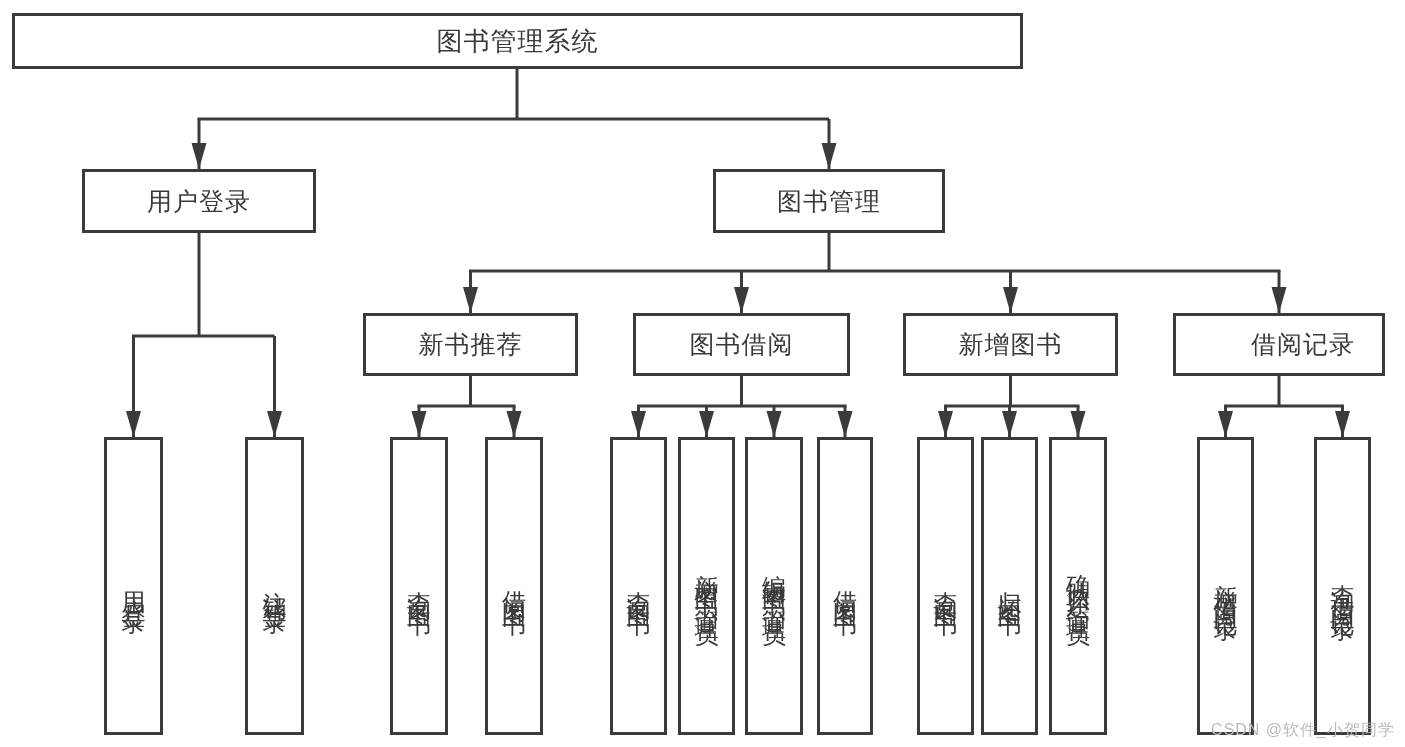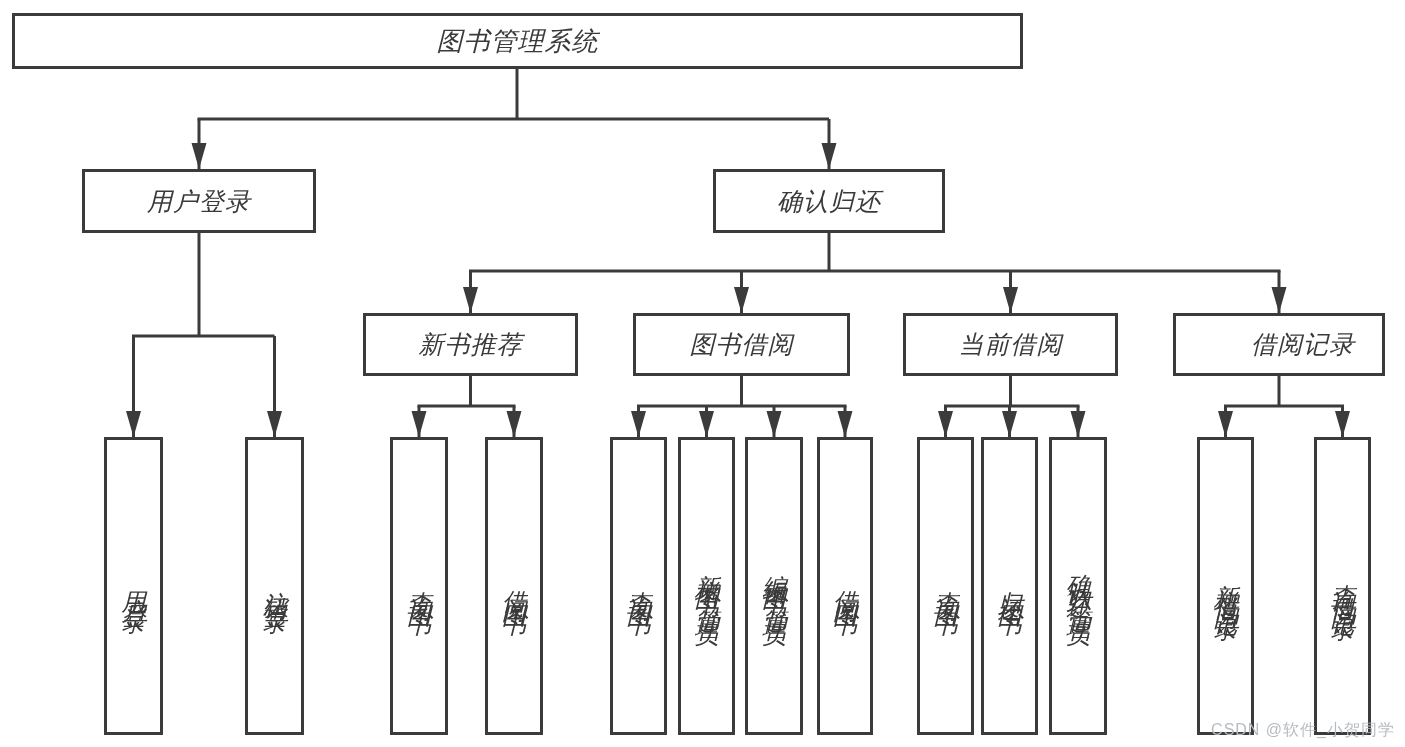--- a/index.html
+++ b/index.html
@@ -23,21 +23,20 @@
   .box {
     position: absolute;
     box-sizing: border-box;
     border: 3px solid var(--line);
     background: var(--background);
     display: flex;
     align-items: center;
     justify-content: center;
     color: var(--text);
     text-align: left;
-    font-style: italic;
   }
   .hbox { font-size: 25px; letter-spacing: 1px; }
   .root  { font-size: 26px; }
   .vbox {
     top: 437px;
     height: 298px;
     font-size: 24px;
   }
   .vbox .vtext {
     writing-mode: vertical-lr;
@@ -105,25 +104,25 @@
 
     <line x1="1279" y1="376" x2="1279" y2="406"></line>
     <line x1="1224" y1="406" x2="1344" y2="406"></line>
     <line x1="1225.5" y1="406" x2="1225.5" y2="437" marker-end="url(#arrow)"></line>
     <line x1="1342.5" y1="406" x2="1342.5" y2="437" marker-end="url(#arrow)"></line>
   </svg>
 
   <div class="box hbox root" style="left:12px; top:13px; width:1011px; height:56px;">图书管理系统</div>
 
   <div class="box hbox" style="left:82px; top:169px; width:234px; height:64px;">用户登录</div>
-  <div class="box hbox" style="left:713px; top:169px; width:232px; height:64px;">确认归还</div>
+  <div class="box hbox" style="left:713px; top:169px; width:232px; height:64px;">图书管理</div>
 
   <div class="box hbox" style="left:633px; top:313px; width:217px; height:63px;">图书借阅</div>
   <div class="box hbox" style="left:363px; top:313px; width:215px; height:63px;">新书推荐</div>
-  <div class="box hbox" style="left:903px; top:313px; width:215px; height:63px;">当前借阅</div>
+  <div class="box hbox" style="left:903px; top:313px; width:215px; height:63px;">新增图书</div>
   <div class="box hbox" style="left:1173px; top:313px; width:212px; height:63px;padding-left:48px;">借阅记录</div>
 
   <div class="box vbox" style="left:104px; width:59px;">
     <span class="vtext">用户登录</span>
   </div>
   <div class="box vbox" style="left:245px; width:59px;">
     <span class="vtext">注销登录</span>
   </div>
 
   <div class="box vbox" style="left:390px; width:58px;">

